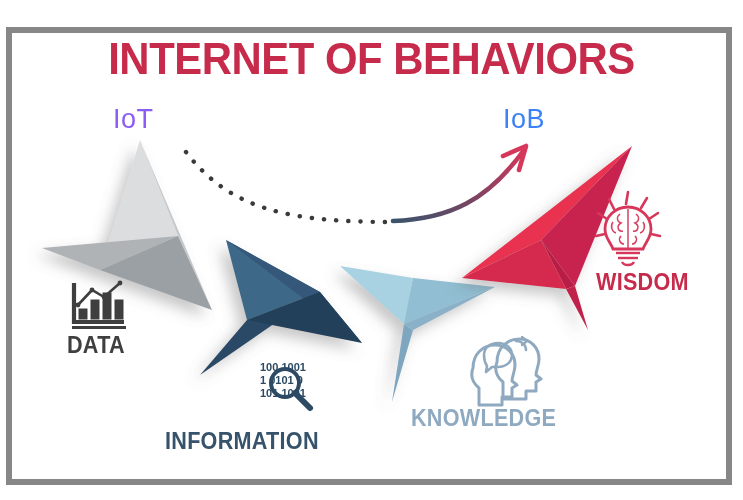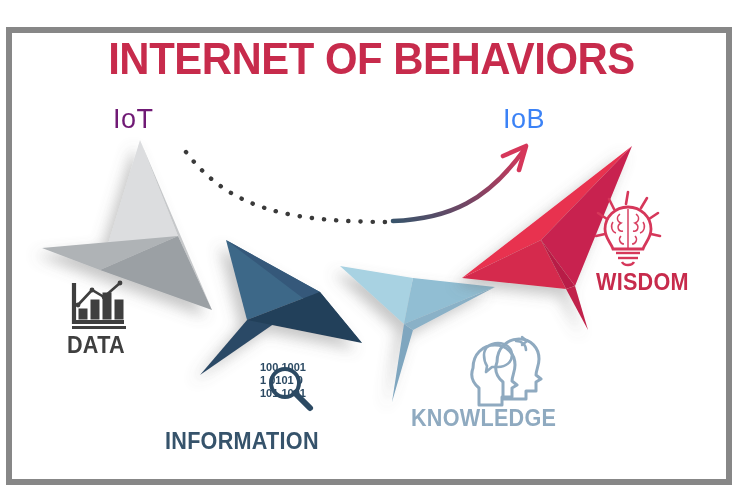--- a/index.html
+++ b/index.html
@@ -30,21 +30,21 @@
 
   
   .lbl{position:absolute;white-space:nowrap;font-weight:bold;}
   .stage-lbl{
     font-family:"Liberation Sans","DejaVu Sans",sans-serif;
     font-weight:bold;font-size:24px;letter-spacing:0.3px;
     transform:scaleX(0.9);transform-origin:left top;
   }
   .node-lbl{
     font-family:"Liberation Sans","DejaVu Sans",sans-serif;
-    font-weight:normal;font-size:27px;color:#701a75;letter-spacing:0.5px;
+    font-weight:normal;font-size:27px;color:#8b5cf6;letter-spacing:0.5px;
   }
 
   #lbl-iot{left:113px;top:104px;}
   #lbl-iob{left:503px;top:104px;color:#3b82f6;}
 
   #lbl-data{left:67px;top:331px;color:#3f3f3f;}
   #lbl-information{left:165px;top:427px;color:#36536B;}
   #lbl-knowledge{left:411px;top:404px;color:#8FAAC0;}
   #lbl-wisdom{left:596px;top:268px;color:#C72B4C;}
 </style>

